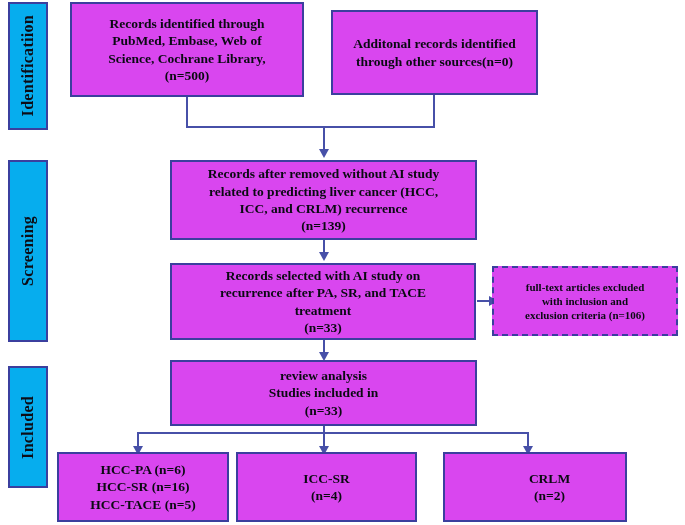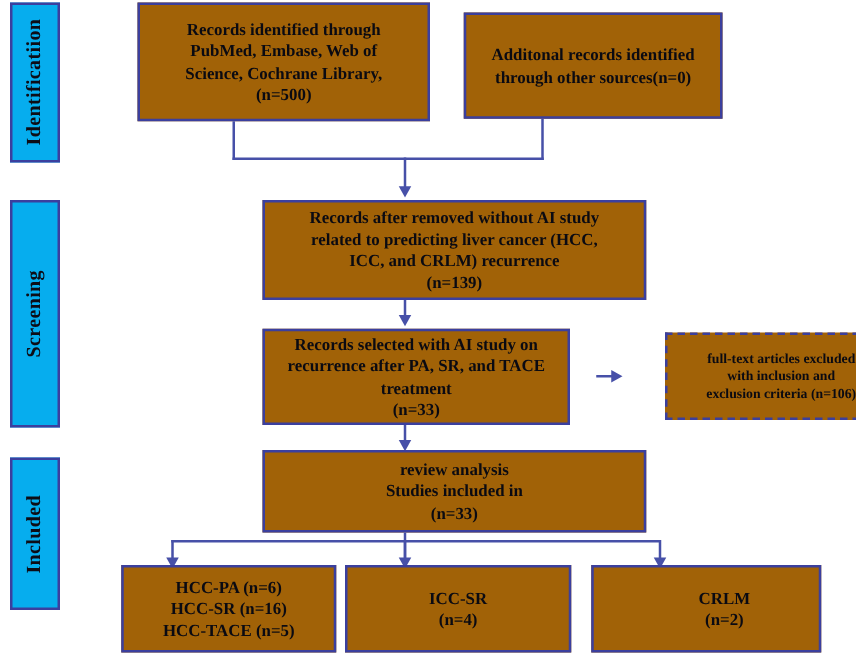--- a/index.html
+++ b/index.html
@@ -34,31 +34,30 @@
     color: #0d0d16;
     letter-spacing: 0.3px;
     white-space: nowrap;
     line-height: 1;
   }
   
   .box {
     position: absolute;
     box-sizing: border-box;
     border: 2px solid #3b3f9e;
-    background: #a16207;
+    background: #d946ef;
     display: flex;
     align-items: center;
     justify-content: center;
     text-align: center;
     color: #0a0a12;
     font-weight: bold;
     font-size: 13.5px;
     line-height: 1.28;
     padding: 2px 5px;
-    margin-left: 40px;
   }
   .box.dashed {
     border: 2px dashed #3b3f9e;
     font-size: 11px;
     line-height: 1.3;
   }
   .box .inner { width: 100%; }
   
   .ln {
     position: absolute;
@@ -126,21 +125,21 @@
       <div>Records after removed without AI study</div>
       <div>related to predicting liver cancer  (HCC,</div>
       <div>ICC, and CRLM) recurrence</div>
       <div>(n=139)</div>
     </div>
   </div>
 
   <div class="ln v" style="left:323px; top:240px; height:13px;"></div>
   <div class="arrow-d" style="left:319px; top:252px;"></div>
 
-  <div class="box" style="left:170px; top:263px; width:246px; height:77px;">
+  <div class="box" style="left:170px; top:263px; width:306px; height:77px;">
     <div class="inner">
       <div>Records selected with AI study on</div>
       <div>recurrence after PA, SR, and TACE</div>
       <div>treatment</div>
       <div>(n=33)</div>
     </div>
   </div>
 
   <div class="ln h" style="left:477px; top:300px; width:15px;"></div>
   <div class="arrow-r" style="left:489px; top:296px;"></div>
@@ -181,20 +180,20 @@
     </div>
   </div>
 
   <div class="box" style="left:236px; top:452px; width:181px; height:70px;">
     <div class="inner">
       <div>ICC-SR</div>
       <div>(n=4)</div>
     </div>
   </div>
 
-  <div class="box" style="left:433px; top:452px; width:184px; height:70px;padding-left:34px;">
+  <div class="box" style="left:443px; top:452px; width:184px; height:70px;padding-left:34px;">
     <div class="inner">
       <div>CRLM</div>
       <div>(n=2)</div>
     </div>
   </div>
 
 </div>
 
 </body></html>

